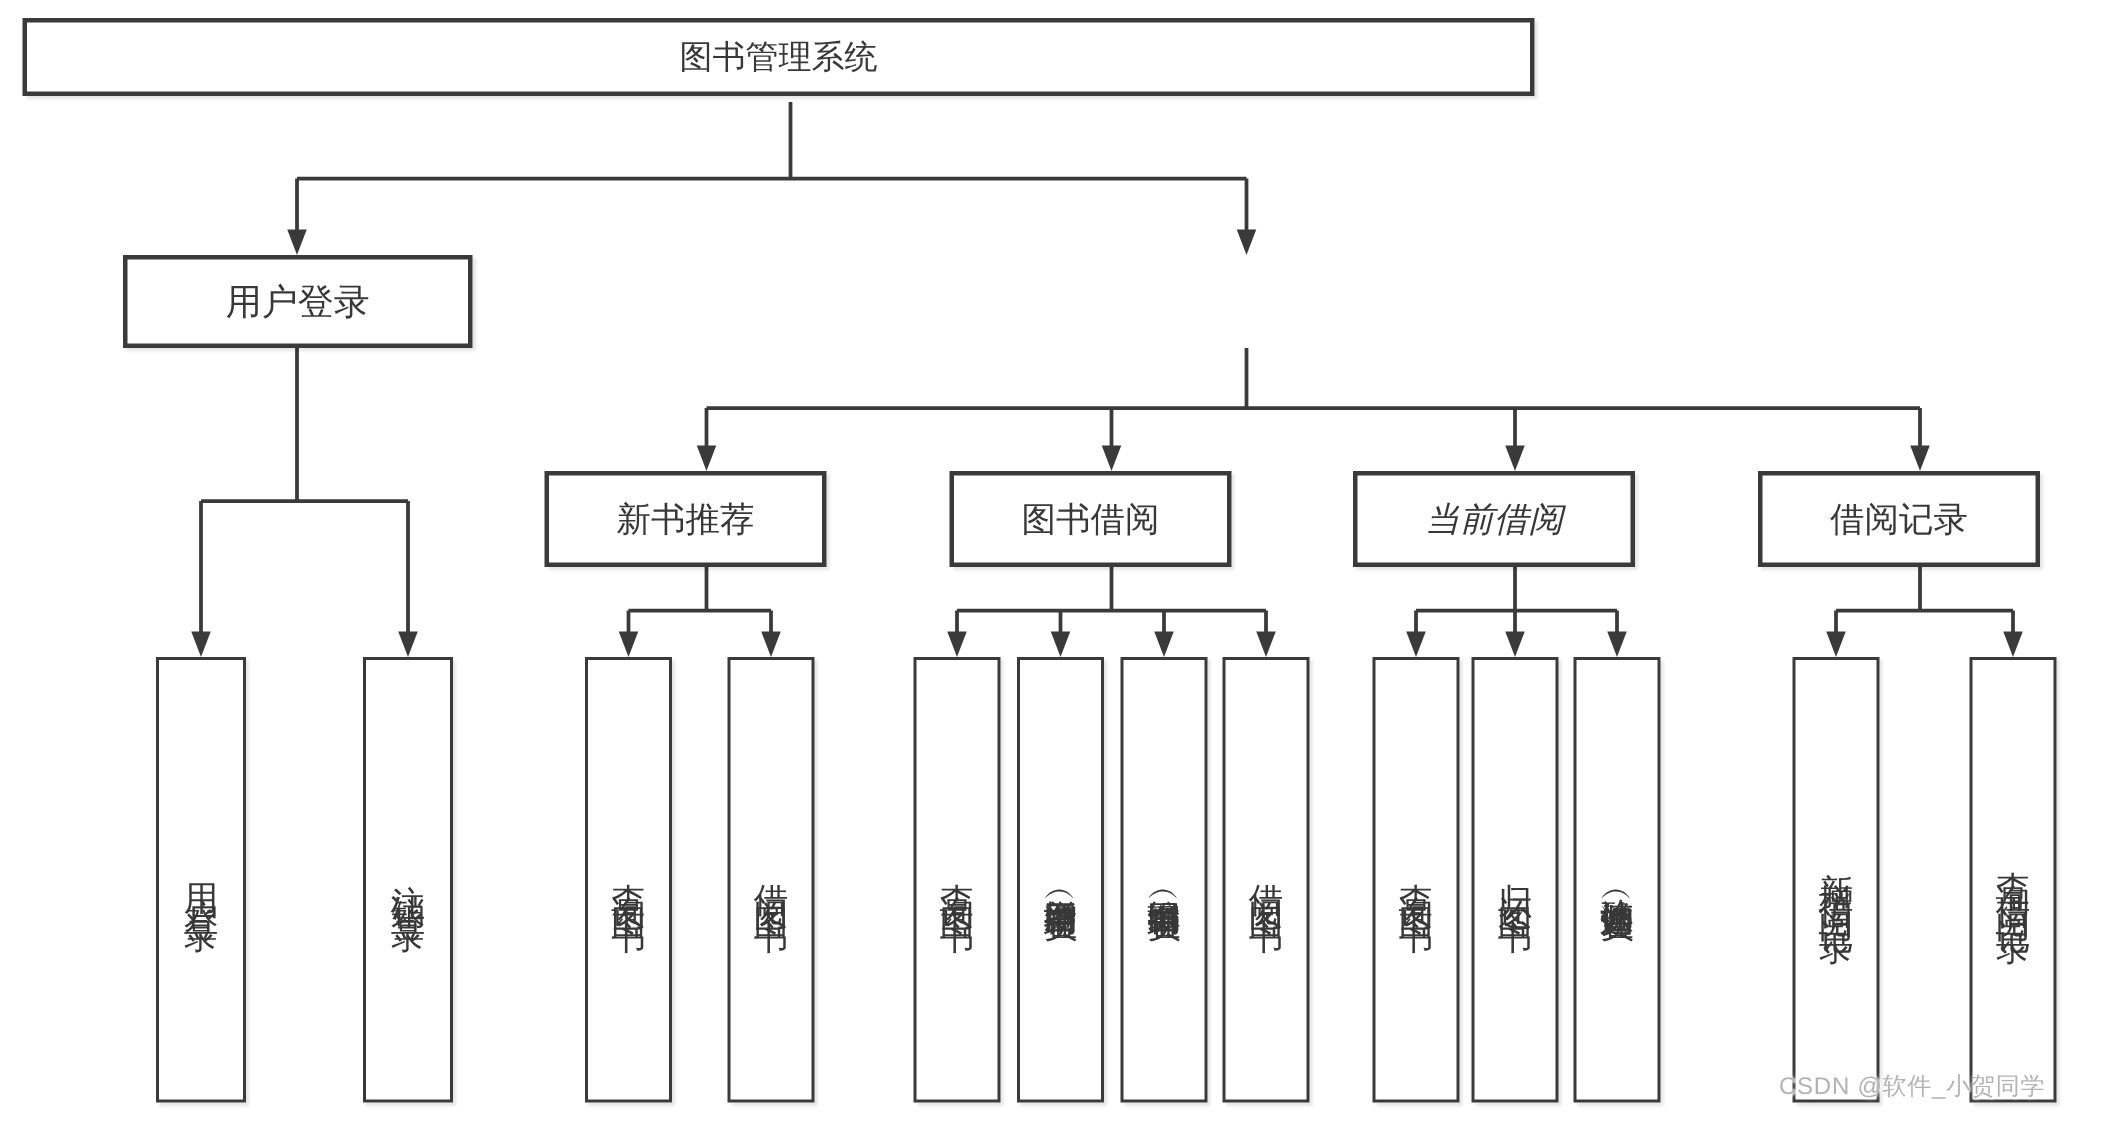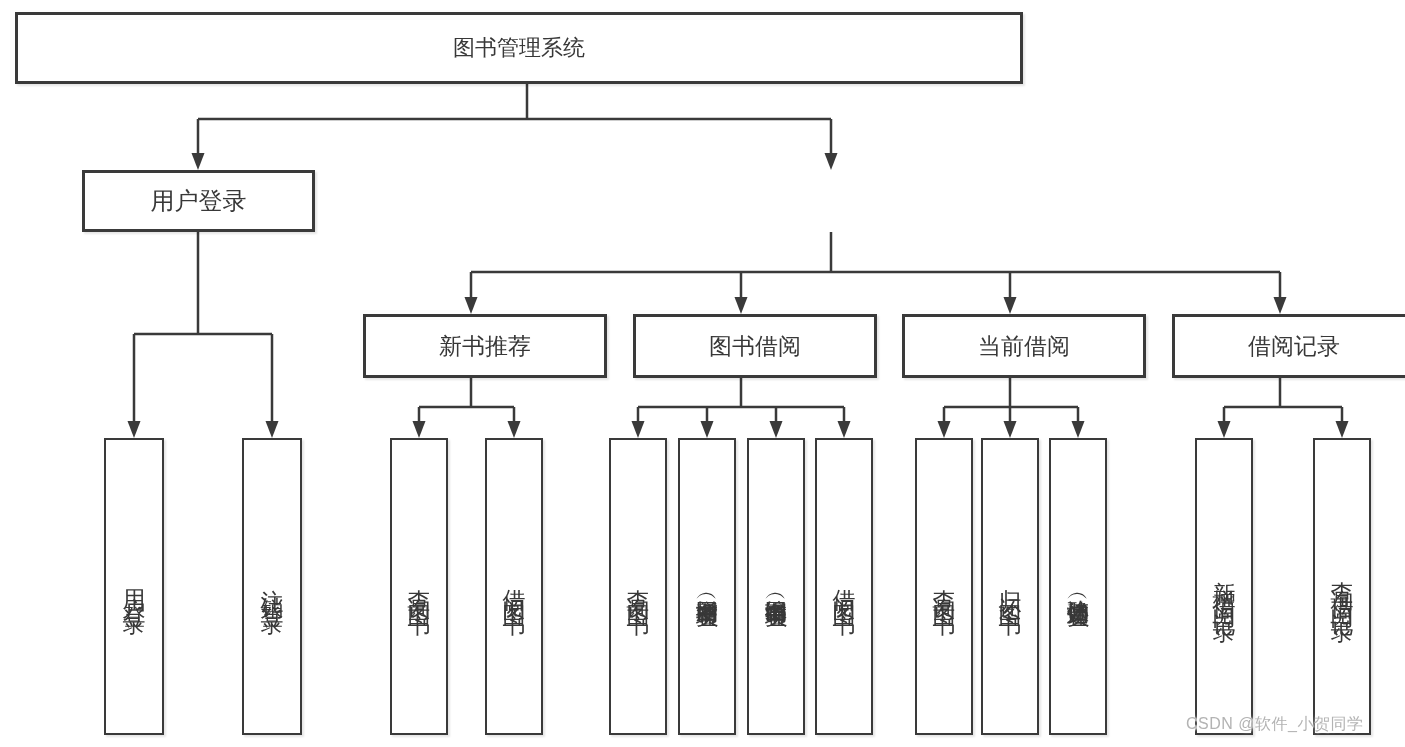--- a/index.html
+++ b/index.html
@@ -7,28 +7,28 @@
     position:relative; width:1405px; height:747px; background:#ffffff;
     font-family:"Liberation Sans","DejaVu Sans",sans-serif; color:#383838;
     overflow:hidden;
   }
   svg.connectors { position:absolute; left:0; top:0; width:1405px; height:747px; }
   .box {
     position:absolute; box-sizing:border-box; background:#ffffff;
     border:3px solid #3a3a3a; display:flex; align-items:center; justify-content:center;
     box-shadow:2px 2px 2px rgba(0,0,0,0.10);
   }
-  .root  { left:15px;  top:12px;  width:1008px; height:72px; font-size:22px; }
+  .root  { left:15px;  top:12px;  width:1008px; height:52px; font-size:22px; }
   .lvl2  { top:170px; height:62px; font-size:24px; }
   .lvl2.user { left:82px;  width:233px; }
   .lvl2.mgmt { left:713px; width:235px; }
-  .lvl3  { top:314px; height:64px; width:244px; font-size:23px; }
+  .lvl3  { top:314px; height:64px; width:188px; font-size:23px; }
   .lvl3.b { left:363px; }
   .lvl3.c { left:633px;font-family:Liberation Serif, serif; }
-  .lvl3.d { left:902px; }
+  .lvl3.d { left:902px;font-style:italic; }
   .lvl3.e { left:1172px; }
   .leaf  { top:438px; height:297px; width:58px; border-width:2.5px; }
   .leaf.wide { width:60px; }
   .vlabel {
     writing-mode:vertical-rl; text-orientation:mixed;
     font-size:23px; letter-spacing:8px; line-height:1; white-space:nowrap;
   }
   .vlabel.tight { font-size:22px; letter-spacing:1px; }
   .hlabel { white-space:nowrap; }
   .watermark {

